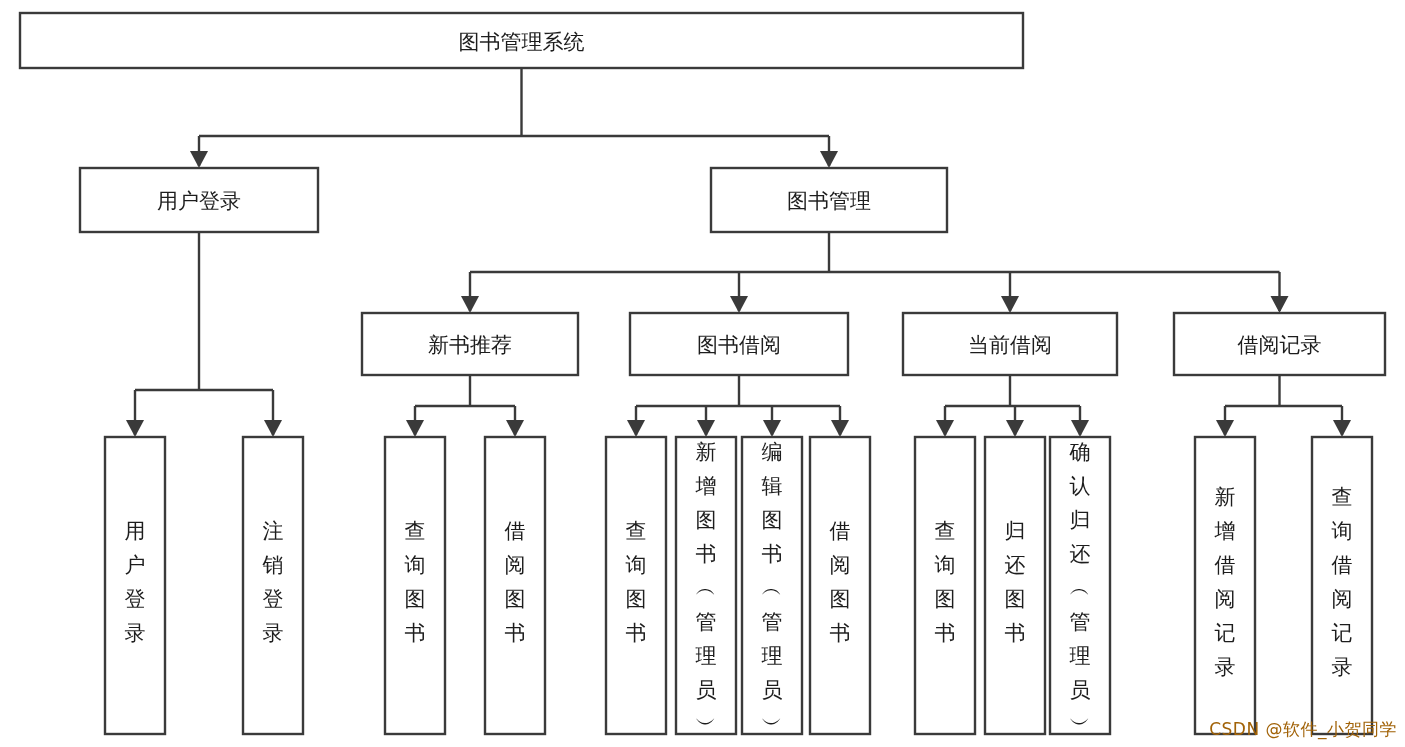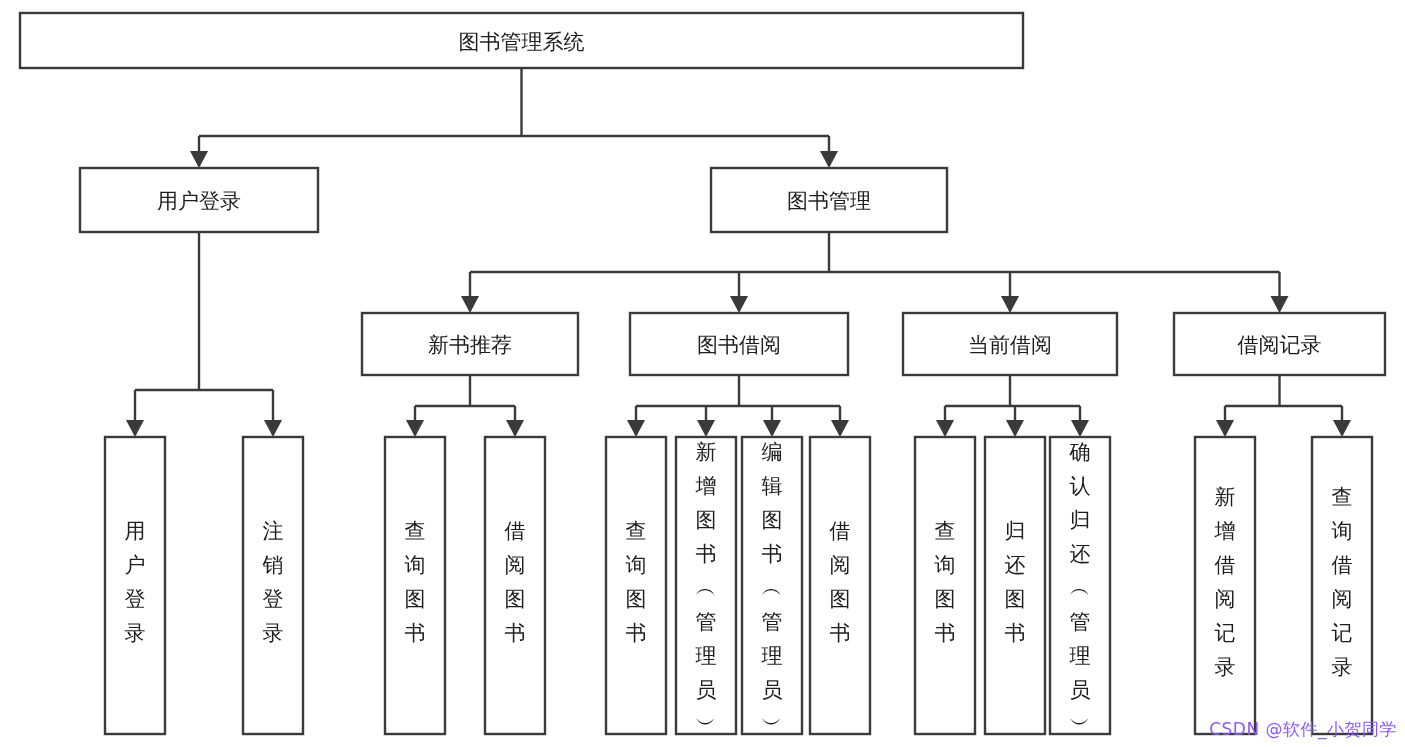--- a/index.html
+++ b/index.html
@@ -54,21 +54,21 @@
     font-family: "DejaVu Sans", "Liberation Sans", sans-serif;
     font-size: 21px;
     text-anchor: middle;
   }
   .watermark-text {
     position: absolute;
     right: 8px;
     bottom: 6px;
     font-family: "DejaVu Sans", "Liberation Sans", sans-serif;
     font-size: 17px;
-    color: #8b5cf6;
+    color: #a16207;
     letter-spacing: 0.5px;
     white-space: nowrap;
     pointer-events: none;
   }
 </style>
 </head>
 <body>
 
 <div id="diagram-root">
   <svg class="flow" viewBox="0 0 1405 747" xmlns="http://www.w3.org/2000/svg">

